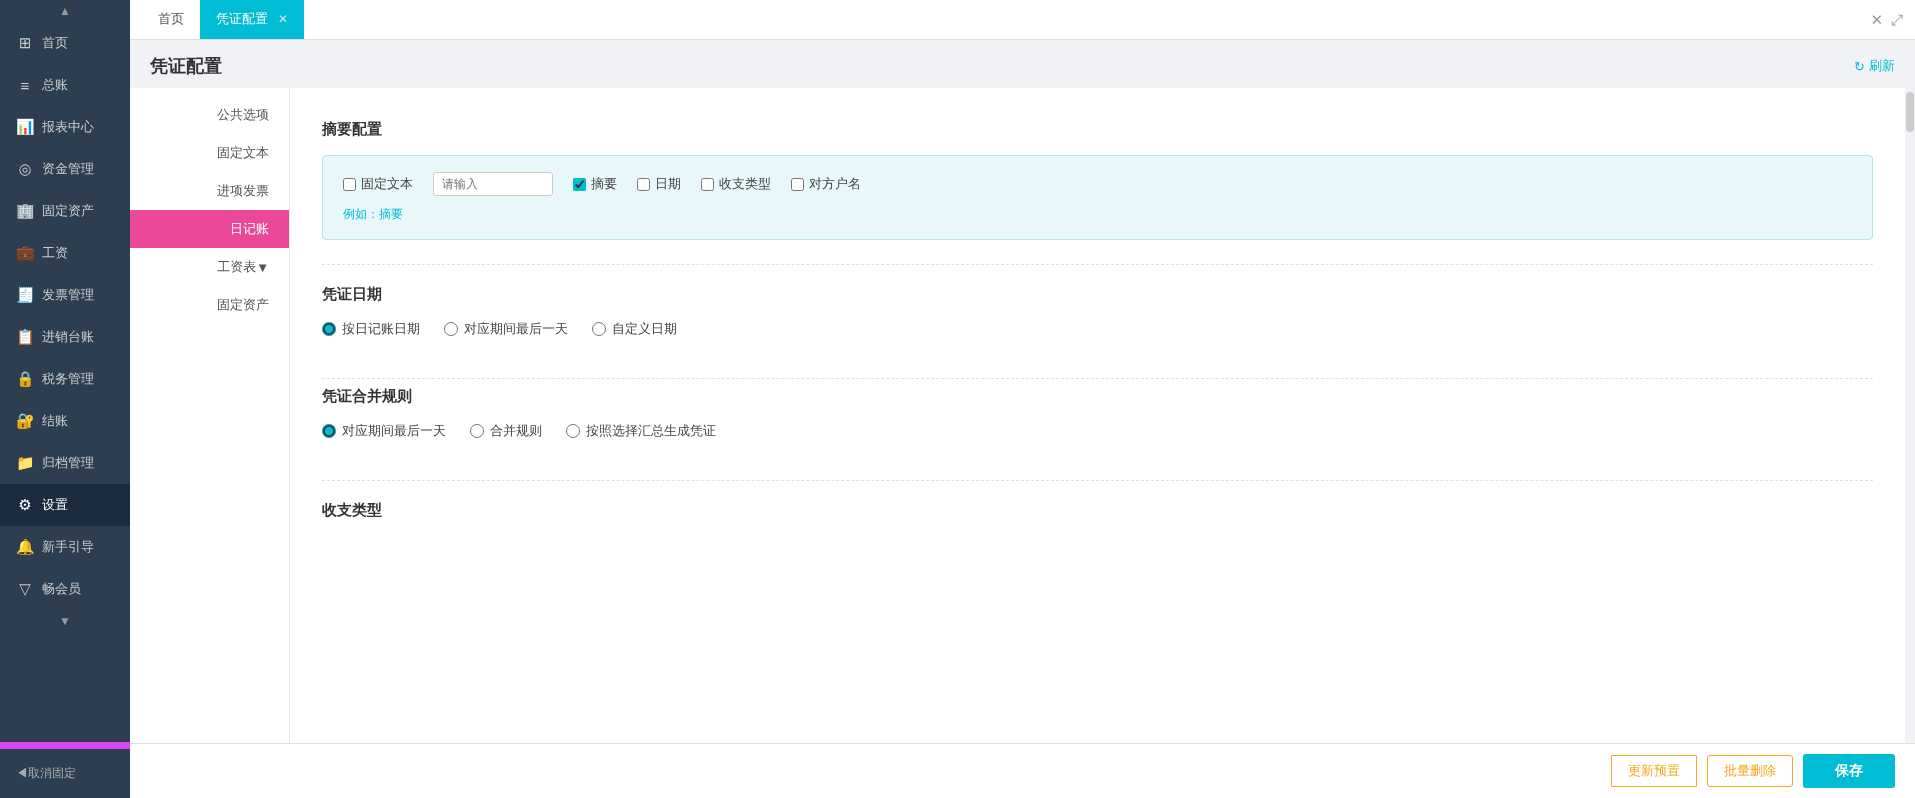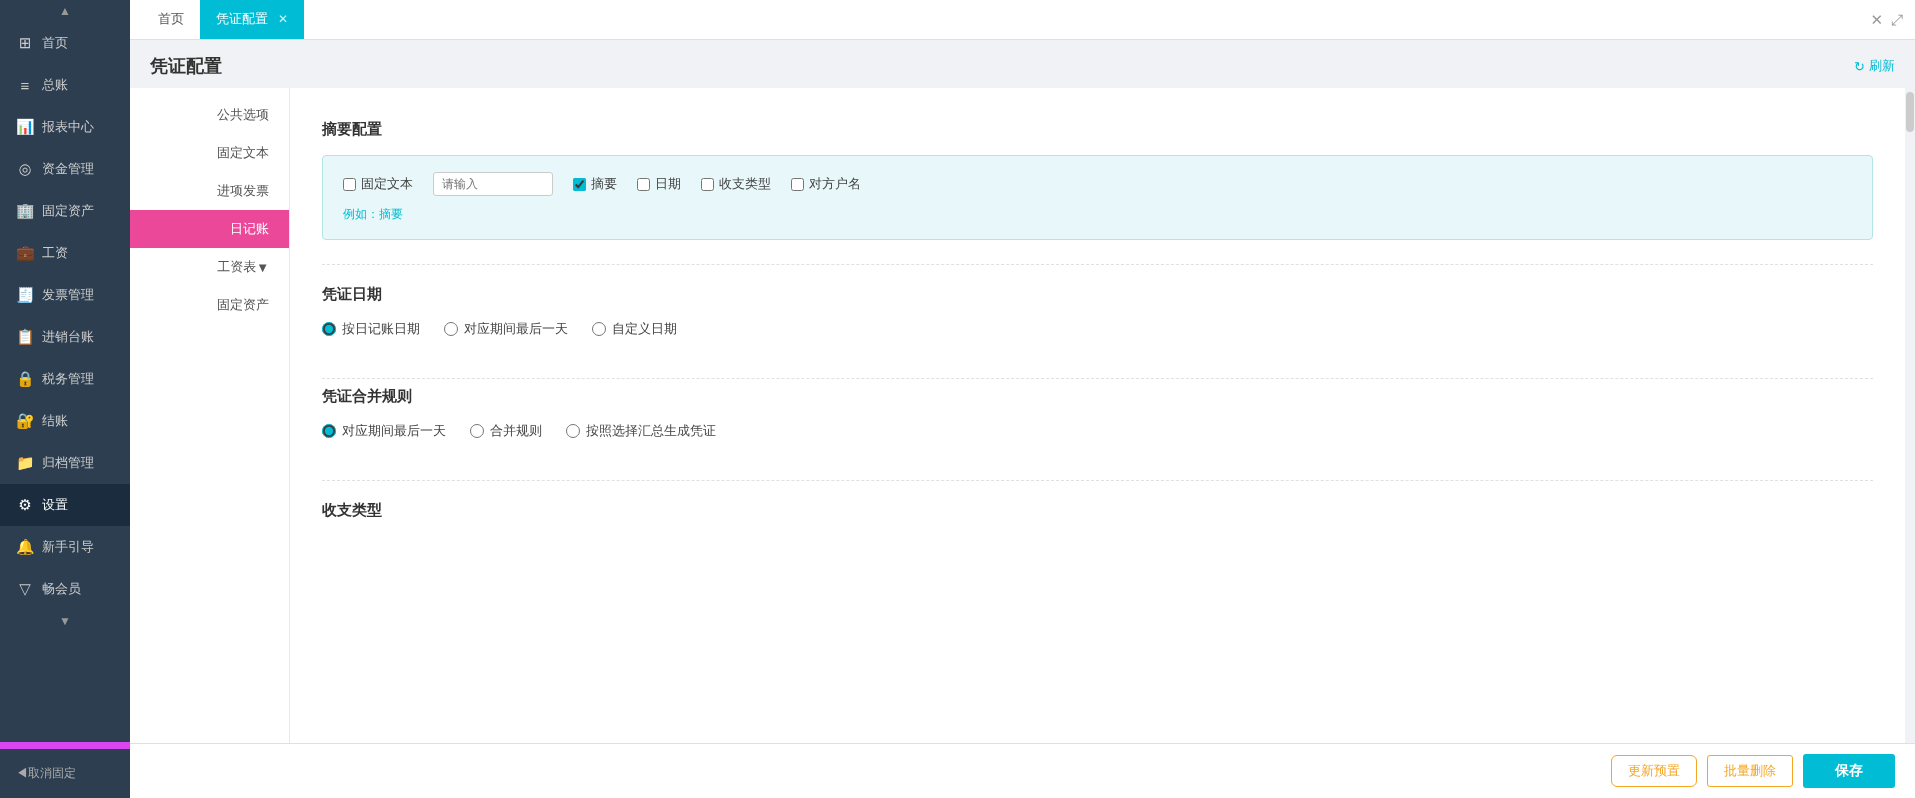--- a/index.html
+++ b/index.html
@@ -240,21 +240,21 @@
       justify-content: flex-end;
       align-items: center;
       gap: 10px;
       flex-shrink: 0;
     }
     .btn-update {
       background: #fff;
       border: 1px solid #f5a623;
       color: #f5a623;
       padding: 6px 16px;
-      border-radius: 6px;
+      border-radius: 1px;
       font-size: 13px;
       cursor: pointer;
     }
     .btn-batch-delete {
       background: #fff;
       border: 1px solid #f5a623;
       color: #f5a623;
       padding: 6px 16px;
       border-radius: 3px;
       font-size: 13px;

